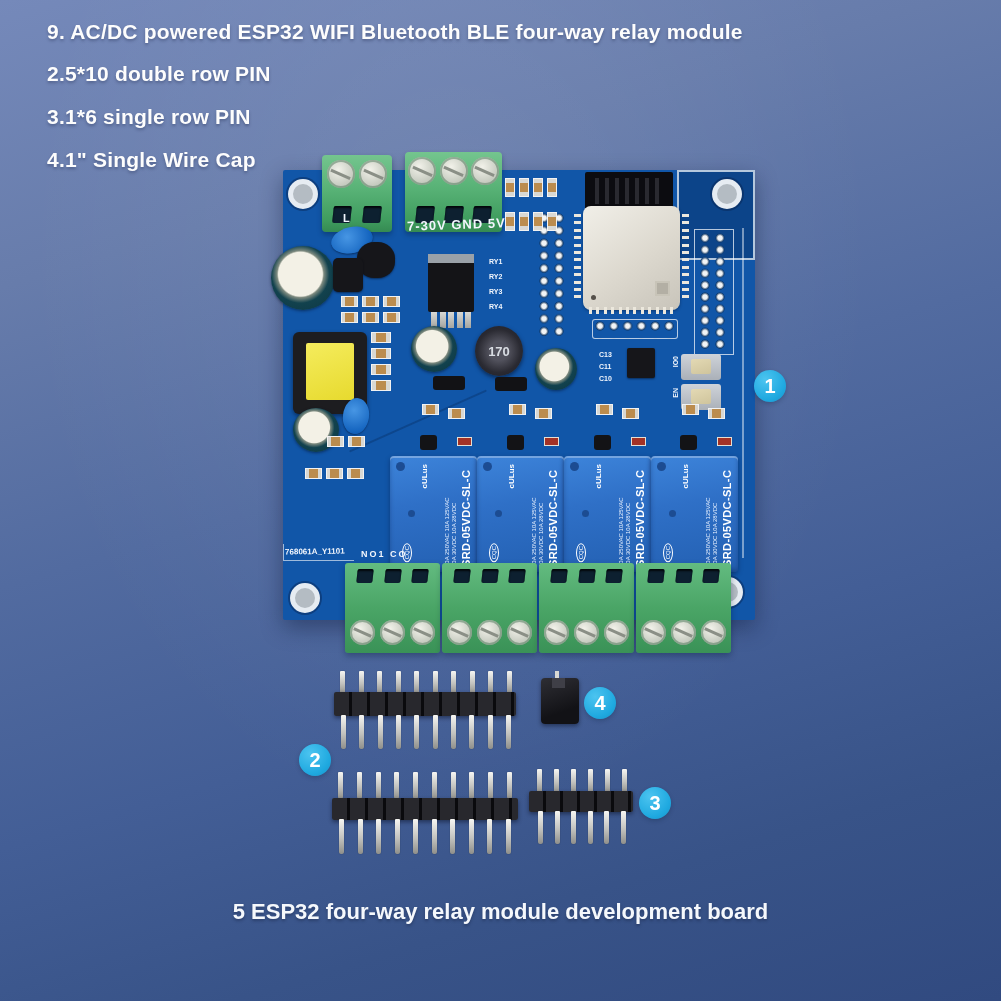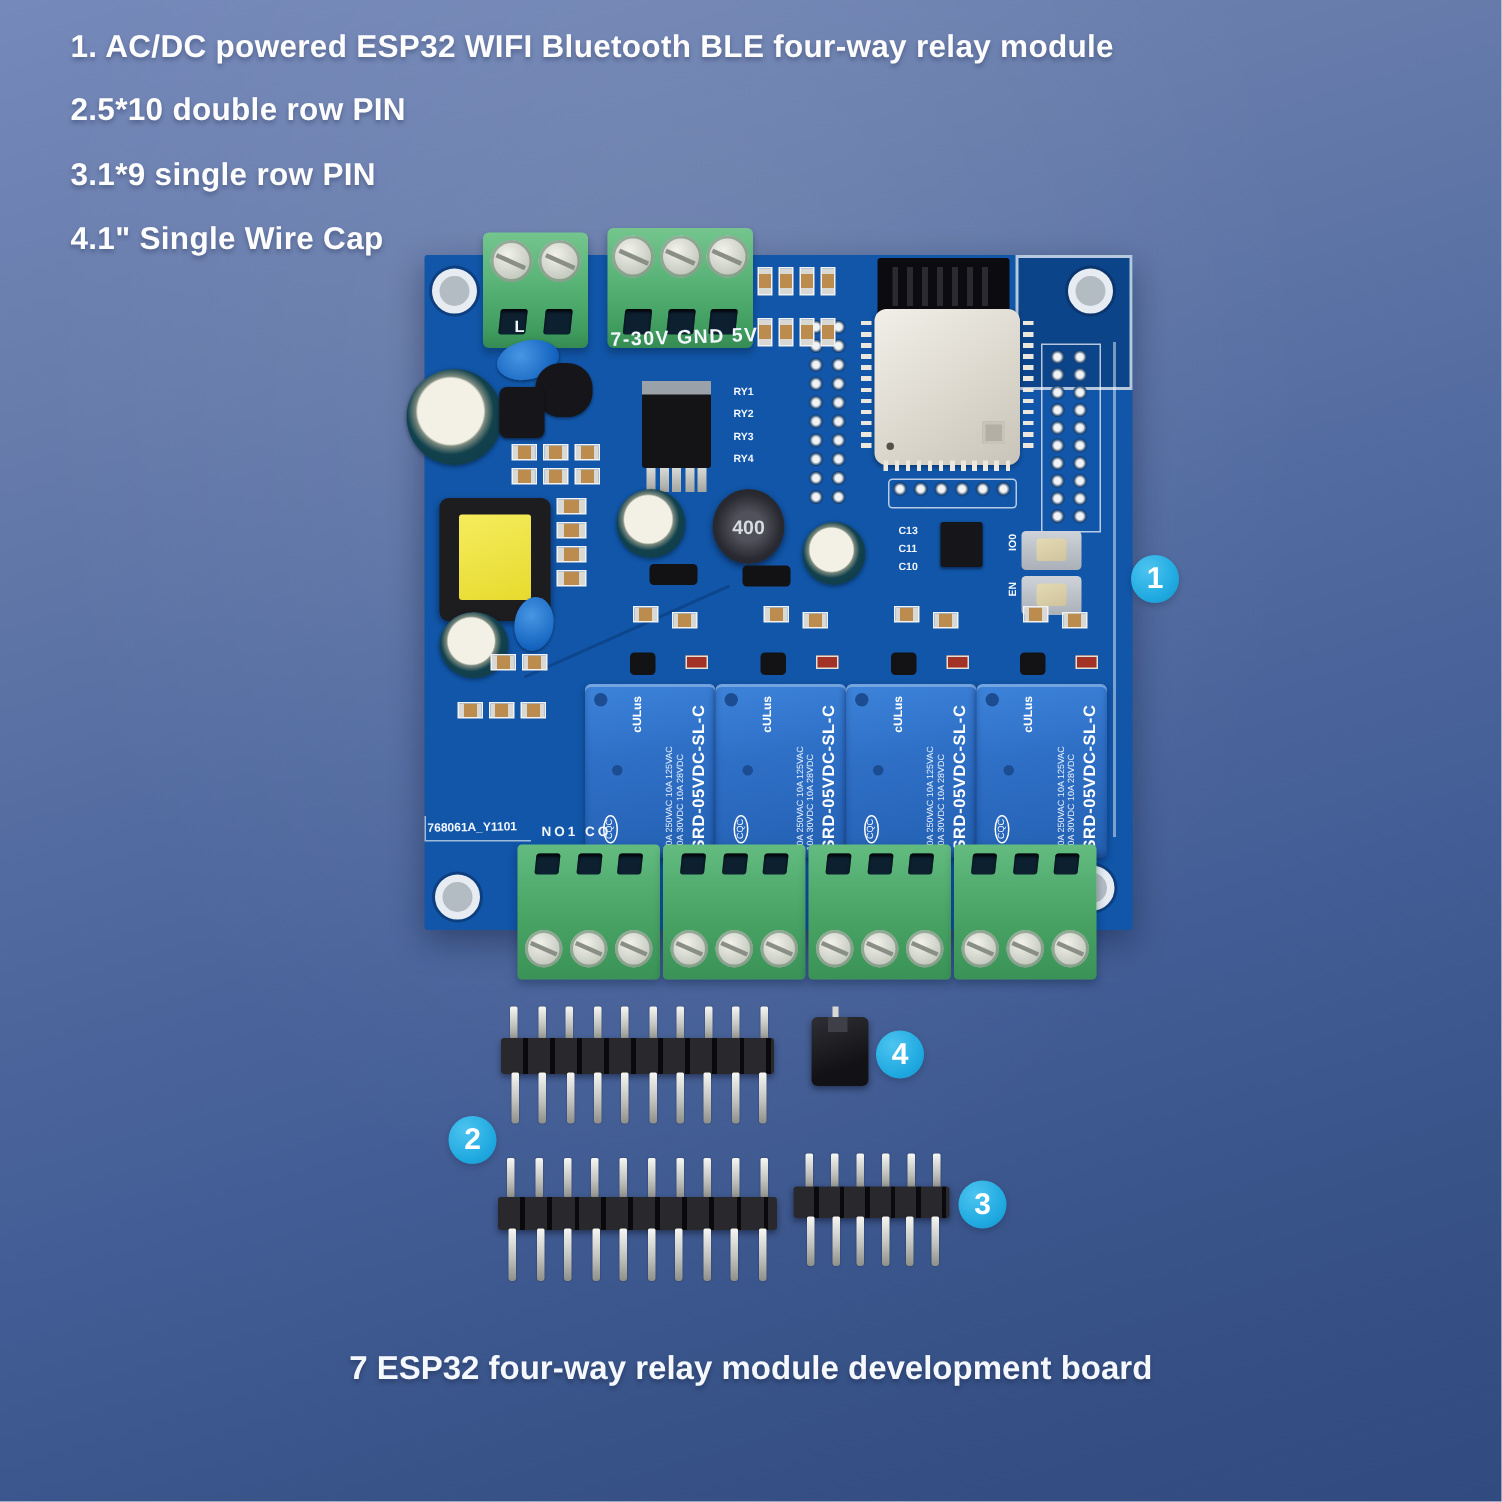--- a/index.html
+++ b/index.html
@@ -132,23 +132,23 @@
   .jumper{left:541px;top:678px;width:38px;height:46px;border-radius:4px;
         background:linear-gradient(160deg,#2e2e34,#121216 70%);box-shadow:0 2px 4px rgba(0,5,20,.45);}
   .jumper::after{content:"";position:absolute;left:11px;top:0;width:13px;height:10px;background:#3f3f47;}
   .jumper .tip{position:absolute;left:14px;top:-7px;width:4px;height:8px;background:#d9d9d4;}
   .idline{left:0px;top:374px;width:70px;height:16px;border-left:1px solid rgba(255,255,255,.6);
         border-bottom:1px solid rgba(255,255,255,.6);}
 </style>
 </head>
 <body>
 
-<div class="ab note" style="top:20px;">1. AC/DC powered ESP32 WIFI Bluetooth BLE four-way relay module</div>
+<div class="ab note" style="top:20px;">9. AC/DC powered ESP32 WIFI Bluetooth BLE four-way relay module</div>
 <div class="ab note" style="top:62px;">2.5*10 double row PIN</div>
-<div class="ab note" style="top:105px;">3.1*9 single row PIN</div>
+<div class="ab note" style="top:105px;">3.1*6 single row PIN</div>
 <div class="ab note" style="top:148px;">4.1" Single Wire Cap</div>
 
 <div class="ab board">
   <div class="ab zoneTR"></div>
   <div class="ab edgeline"></div>
   <div class="ab trace" style="left:60px;top:250px;width:150px;height:2px;transform:rotate(-24deg);"></div>
   <div class="ab trace" style="left:120px;top:330px;width:190px;height:2px;transform:rotate(8deg);"></div>
 
   <div class="ab hole" style="left:5px;top:9px;"></div>
   <div class="ab hole" style="left:429px;top:9px;"></div>
@@ -215,21 +215,21 @@
 
   <div class="ab cap" style="left:-12px;top:76px;width:64px;height:64px;"></div>
   <div class="ab transformer"></div>
   <div class="ab blue" style="left:48px;top:57px;width:42px;height:26px;transform:rotate(-12deg);"></div>
   <div class="ab blk" style="left:74px;top:72px;width:38px;height:36px;border-radius:45%;"></div>
   <div class="ab blk" style="left:50px;top:88px;width:30px;height:34px;"></div>
   <div class="ab blue" style="left:60px;top:228px;width:26px;height:36px;transform:rotate(8deg);"></div>
   <div class="ab cap" style="left:10px;top:238px;width:46px;height:44px;"></div>
   <div class="ab cap" style="left:128px;top:156px;width:46px;height:46px;"></div>
   <div class="ab cap" style="left:252px;top:178px;width:42px;height:42px;"></div>
-  <div class="ab inductor">400</div>
+  <div class="ab inductor">170</div>
   <div class="ab dk" style="left:150px;top:206px;width:32px;height:14px;"></div>
   <div class="ab dk" style="left:212px;top:207px;width:32px;height:14px;"></div>
 
   <div class="ab smd smdT" style="left:222px;top:8px;">
       <i></i>
       <i></i>
       <i></i>
       <i></i>
     </div>
   <div class="ab smd smdT" style="left:222px;top:42px;">
@@ -489,13 +489,13 @@
 
 <div class="ab jumper">
     <span class="tip"></span>
   </div>
 
 <div class="ab badge" style="left:754px;top:370px;">1</div>
 <div class="ab badge" style="left:299px;top:744px;">2</div>
 <div class="ab badge" style="left:639px;top:787px;">3</div>
 <div class="ab badge" style="left:584px;top:687px;">4</div>
 
-<div class="ab caption">7 ESP32 four-way relay module development board</div>
+<div class="ab caption">5 ESP32 four-way relay module development board</div>
 
 </body></html>

